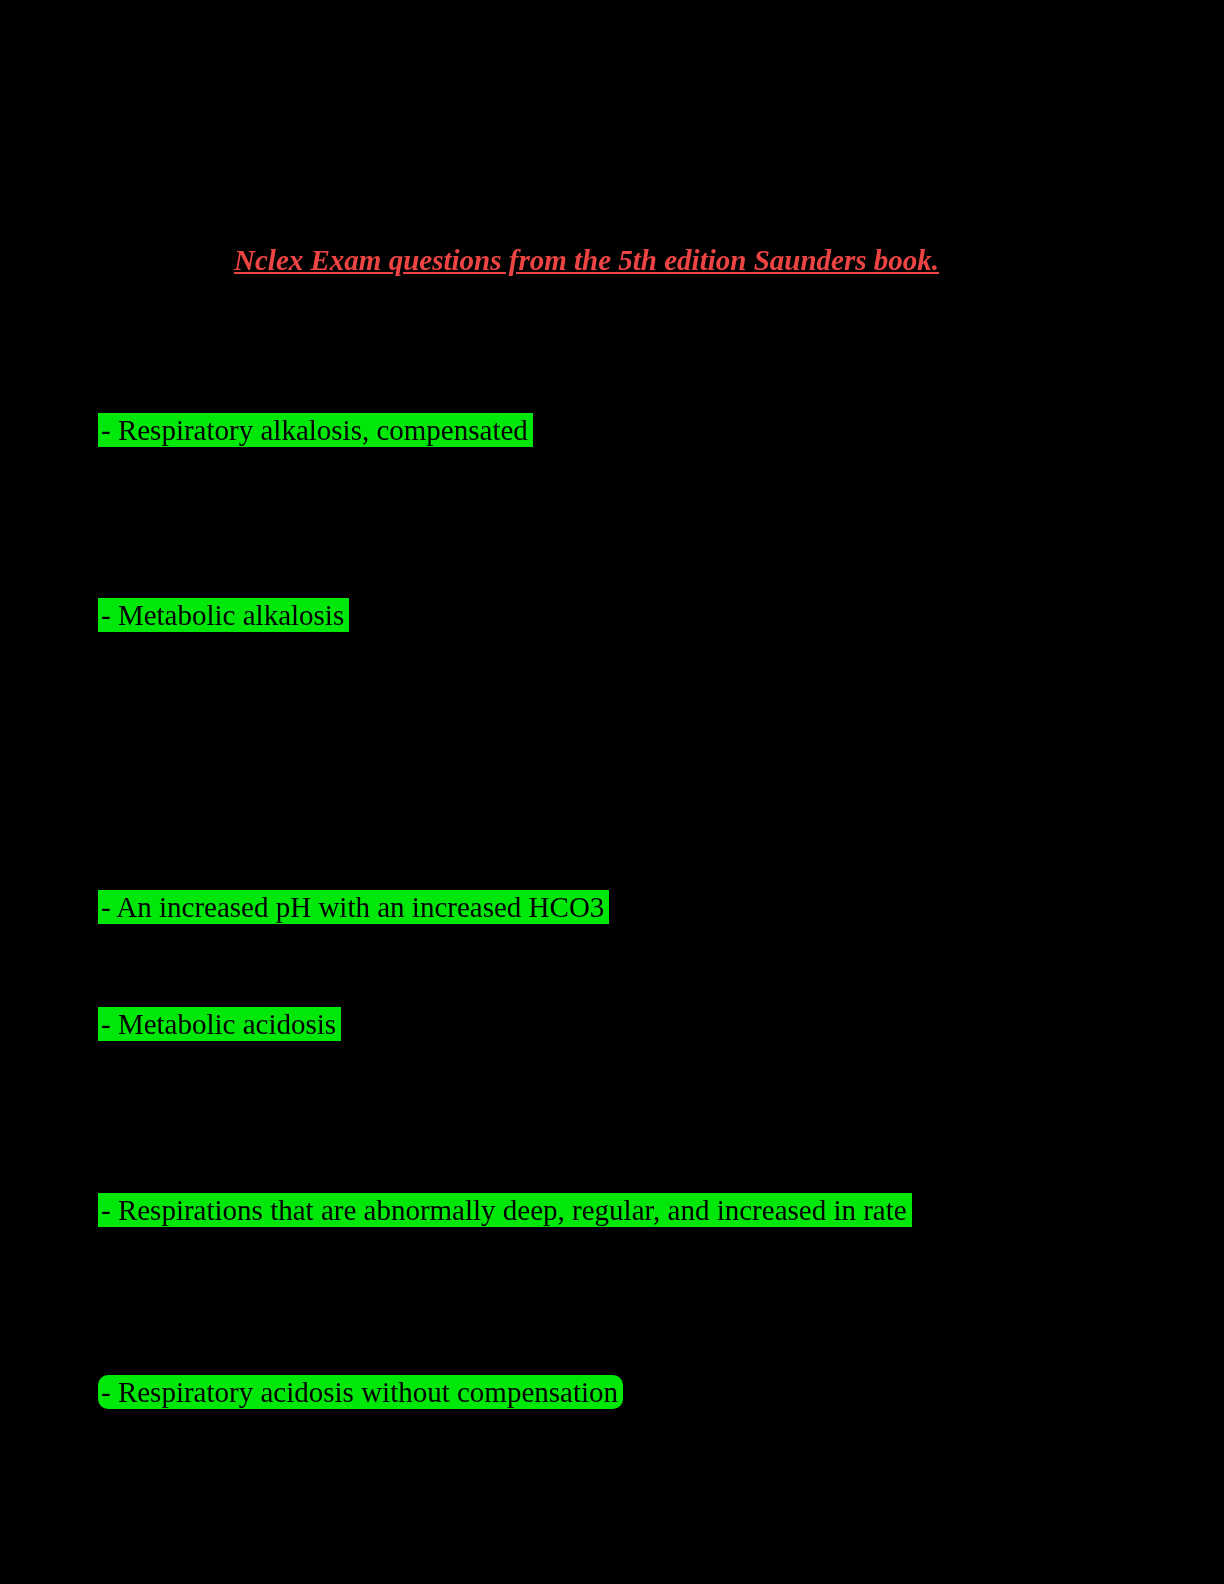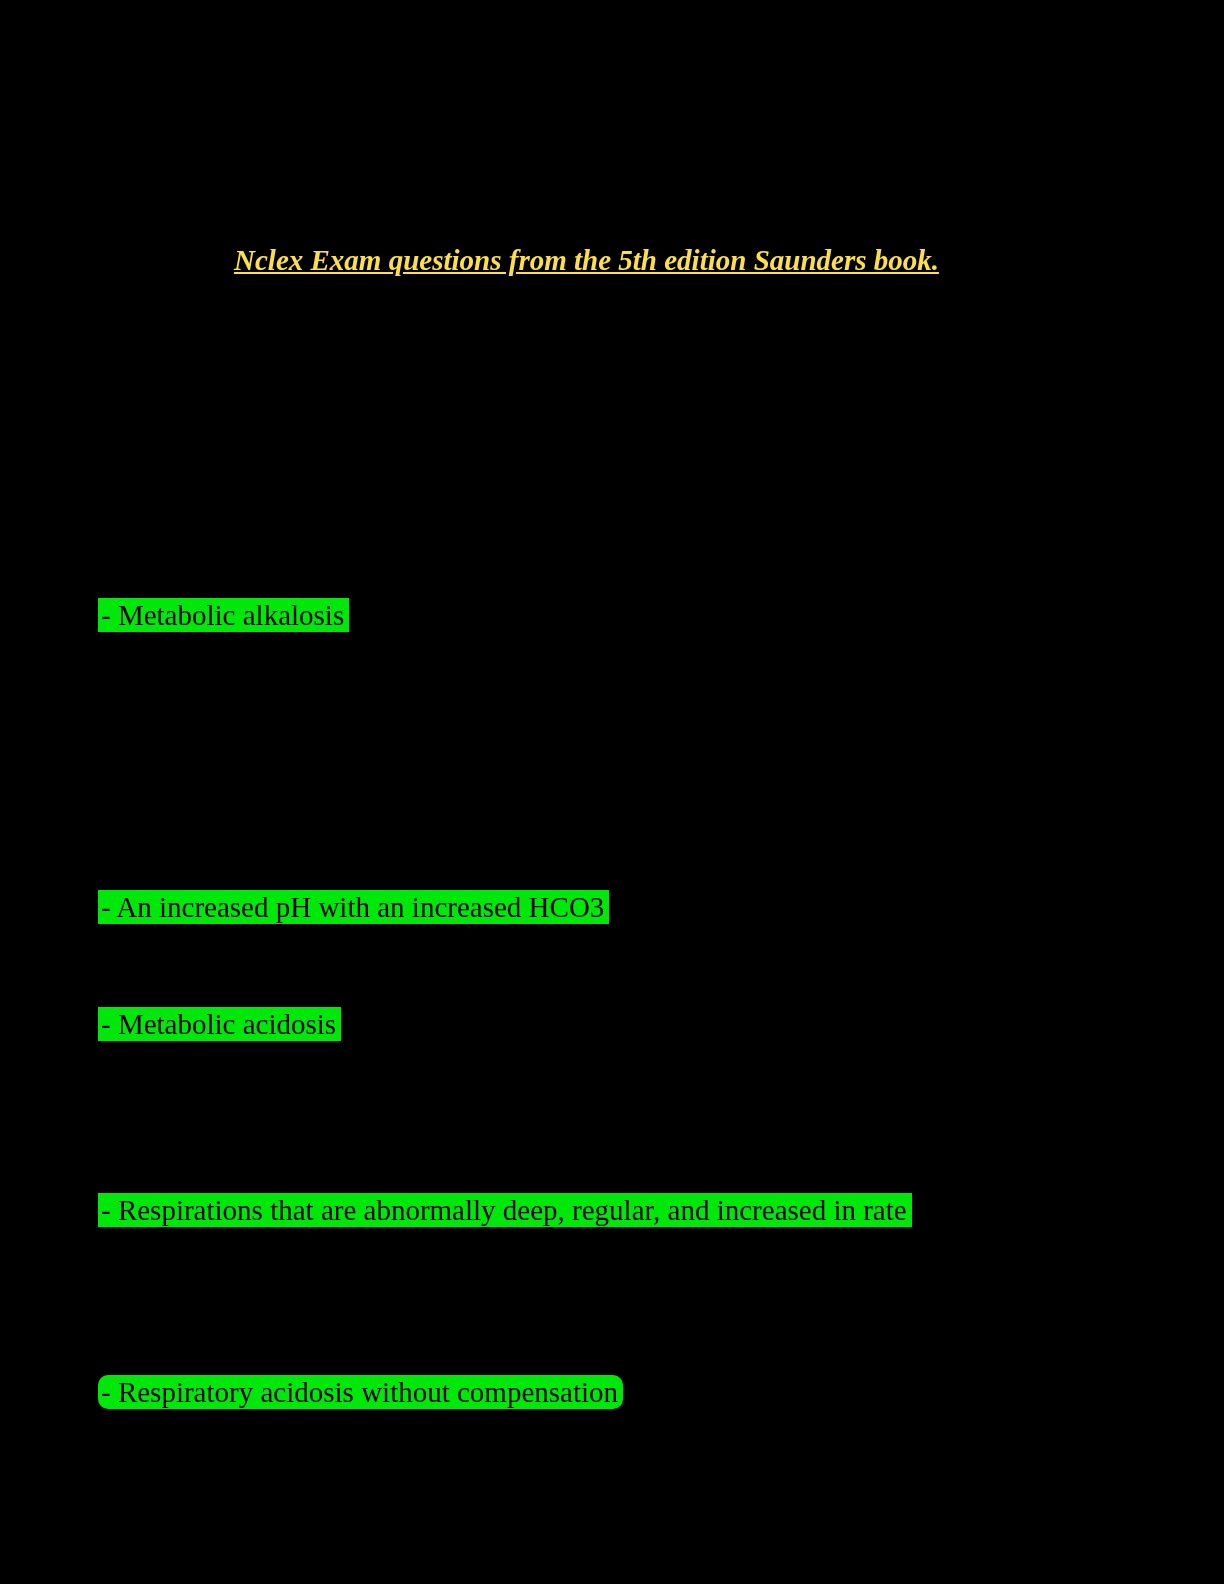--- a/index.html
+++ b/index.html
@@ -20,21 +20,21 @@
     top: 244px;
     left: 0;
     width: 1173px;
     margin: 0;
     text-align: center;
     font-family: "Liberation Serif", serif;
     font-size: 29px;
     font-weight: bold;
     font-style: italic;
     text-decoration: underline;
-    color: #fde047;
+    color: #ef4444;
     letter-spacing: 0px;
   }
   .hl {
     position: absolute;
     left: 98px;
     display: inline-block;
     background: #00e80a;
     color: #000000;
     font-family: "Liberation Serif", serif;
     font-size: 29px;
@@ -49,20 +49,21 @@
   .hl-4 { top: 1007px; }
   .hl-5 { top: 1193px; }
   .hl-6 { top: 1375px; border-radius: 10px; }
 </style>
 </head>
 <body>
 
 <div class="page">
   <h1 class="title">Nclex Exam questions from the 5th edition Saunders book.</h1>
 
+  <div class="hl hl-1">- Respiratory alkalosis, compensated</div>
 
   <div class="hl hl-2">- Metabolic alkalosis</div>
 
   <div class="hl hl-3">- An increased pH with an increased HCO3</div>
 
   <div class="hl hl-5">- Respirations that are abnormally deep, regular, and increased in rate</div>
 
   <div class="hl hl-4">- Metabolic acidosis</div>
 
   <div class="hl hl-6">- Respiratory acidosis without compensation</div>

